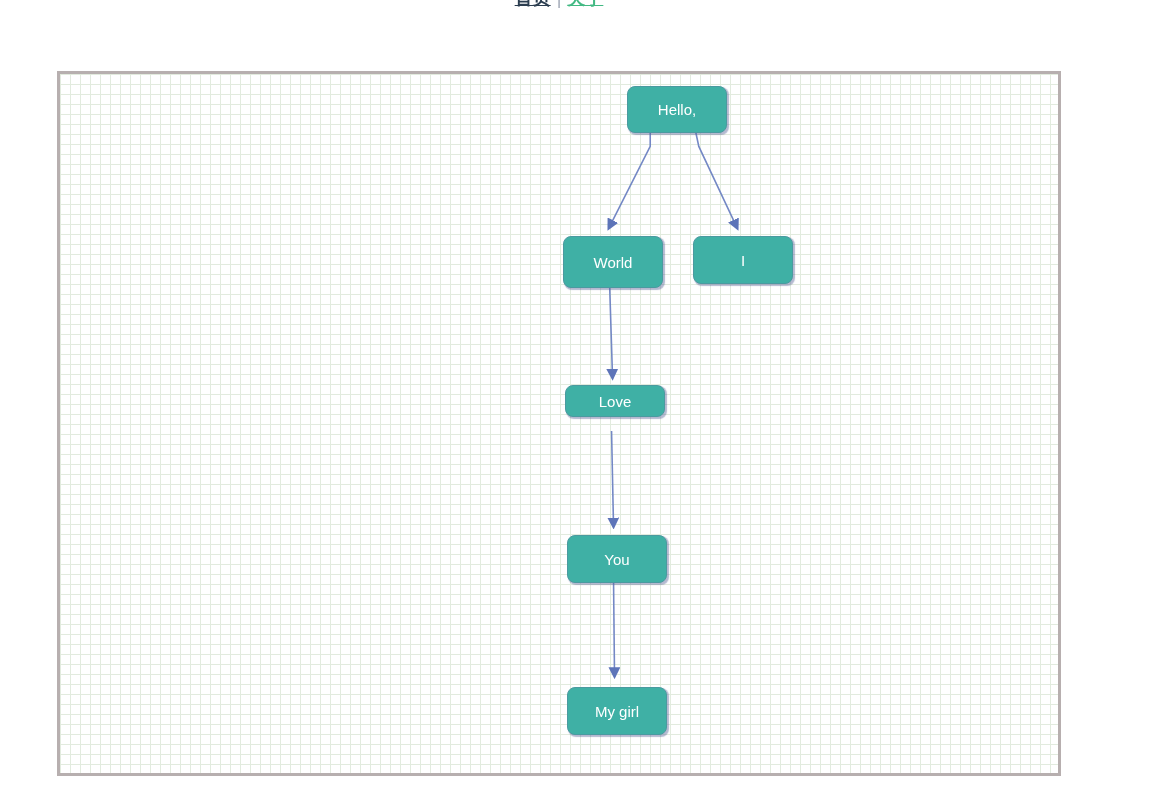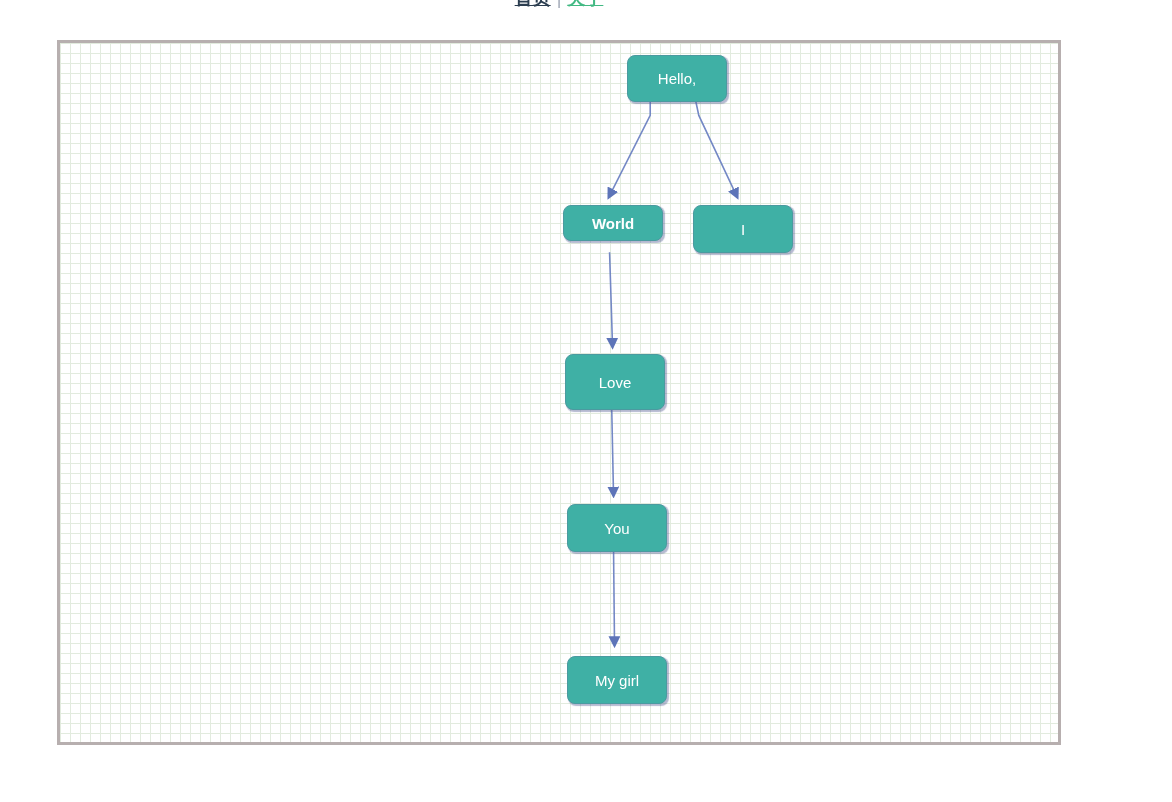--- a/index.html
+++ b/index.html
@@ -39,20 +39,21 @@
     margin:0 6px;
   }
   .canvas{
     position:absolute;
     border:3px solid var(--canvas-border);
     background-color:#ffffff;
     background-image:
       linear-gradient(to right, var(--grid-line) 1px, transparent 1px),
       linear-gradient(to bottom, var(--grid-line) 1px, transparent 1px);
     background-size:10px 10px;
+    margin-top:31px;
   }
   .edges-layer{
     position:absolute;
     left:0;top:0;
     width:100%;height:100%;
     pointer-events:none;
   }
   .flow-node{
     position:absolute;
     display:flex;
@@ -85,20 +86,20 @@
           </marker>
         </defs>
         <path d="M594,59 L594,73 L552,156" fill="none" stroke="#7488c5" stroke-width="1.6" marker-end="url(#arrowhead)"></path>
         <path d="M640,59 L643,73 L682,156" fill="none" stroke="#7488c5" stroke-width="1.6" marker-end="url(#arrowhead)"></path>
         <path d="M553,211 L556,307" fill="none" stroke="#7488c5" stroke-width="1.6" marker-end="url(#arrowhead)"></path>
         <path d="M555,360 L557,457" fill="none" stroke="#7488c5" stroke-width="1.6" marker-end="url(#arrowhead)"></path>
         <path d="M557,510 L558,608" fill="none" stroke="#7488c5" stroke-width="1.6" marker-end="url(#arrowhead)"></path>
       </svg>
 
   <div class="flow-node" style="left: 567px; top: 12px; width: 100px; height: 47px;">Hello,</div>
-      <div class="flow-node" style="left: 503px; top: 162px; width: 100px; height: 36px; font-weight: bold;">World</div>
+      <div class="flow-node" style="left: 503px; top: 162px; width: 100px; height: 52px;">World</div>
       <div class="flow-node" style="left: 633px; top: 162px; width: 100px; height: 48px;">I</div>
-      <div class="flow-node" style="left: 505px; top: 311px; width: 100px; height: 56px;">Love</div>
+      <div class="flow-node" style="left: 505px; top: 311px; width: 100px; height: 32px;">Love</div>
       <div class="flow-node" style="left: 507px; top: 613px; width: 100px; height: 48px;">My girl</div>
       <div class="flow-node" style="left: 507px; top: 461px; width: 100px; height: 48px;">You</div>
     </div>
 
 </div>
 
 </body></html>

